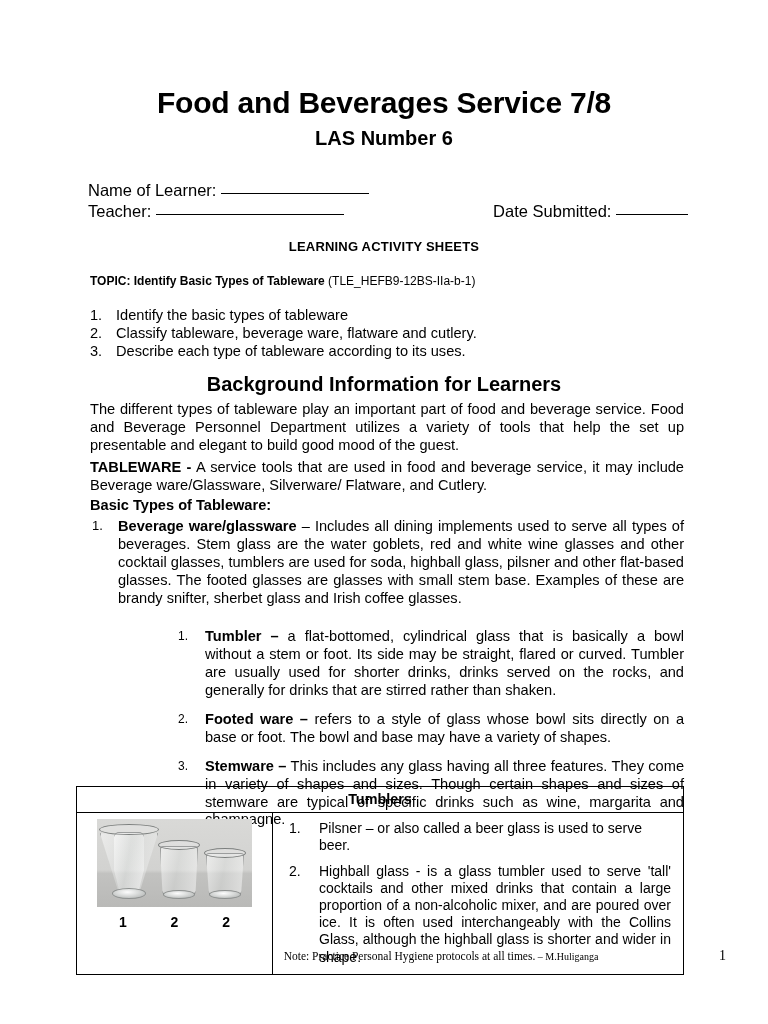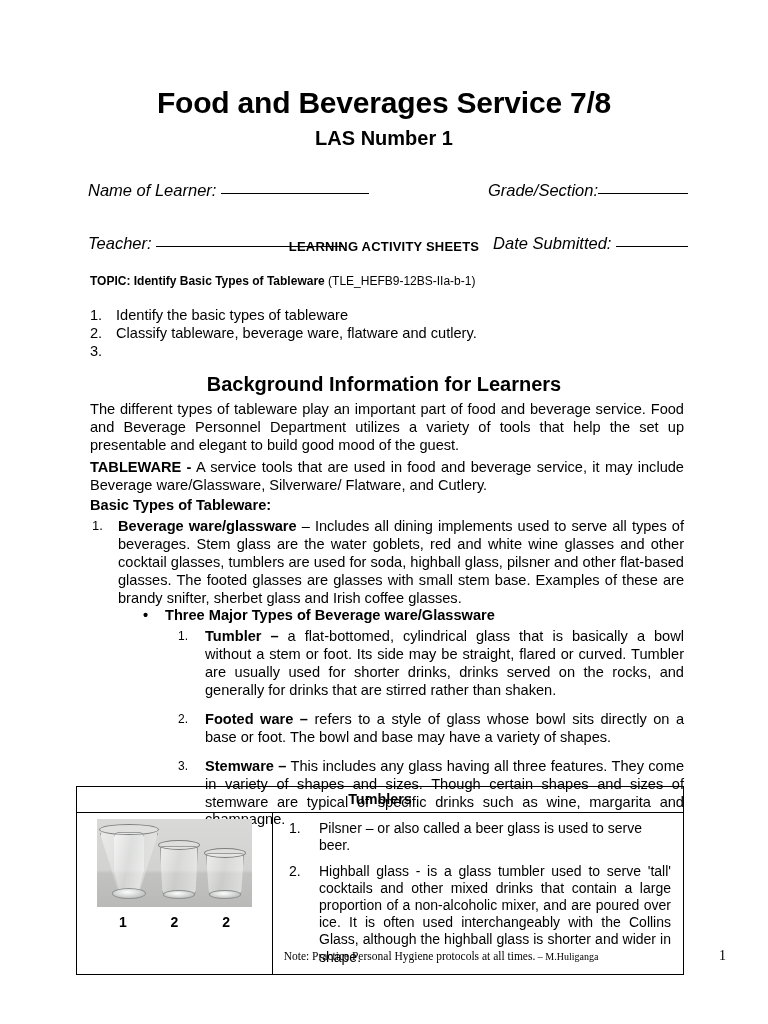--- a/index.html
+++ b/index.html
@@ -44,22 +44,22 @@
 
   
   .ident {
     position: absolute;
     left: 88px;
     width: 600px;
     font-size: 16.5px;
     line-height: 21px;
   }
   .ident.row1 { top: 180px; }
-  .ident.row2 { top: 201px; margin-top: 32px; }
-  .ident .lbl { white-space: pre; font-style: italic; }
+  .ident.row2 { top: 201px; }
+  .ident .lbl { white-space: pre; }
   .rule {
     display: inline-block;
     border-bottom: 1.6px solid #000;
     vertical-align: 2px;
   }
   .r-name   { width: 148px; }
   .r-grade  { width: 90px; }
   .r-teach  { width: 188px; }
   .r-date   { width: 72px; }
   .ident .right-grp { float: right; }
@@ -296,28 +296,25 @@
   .footer .note { flex: 1; text-align: center; padding-left: 56px; }
   .footer .note .auth { font-size: 10px; }
   .footer .pg { font-size: 14px; width: 18px; text-align: right; }
 </style>
 </head>
 <body>
 
 <div class="page">
 
   <div class="title-main">Food and Beverages Service 7/8</div>
-  <div class="title-sub">LAS Number 1</div>
+  <div class="title-sub">LAS Number 6</div>
 
   <div class="ident row1">
     <span class="lbl">Name of Learner:</span>
     <span class="rule r-name"></span>
-    <span class="right-grp">
-      <span class="lbl">Grade/Section:</span><span class="rule r-grade"></span>
-    </span>
   </div>
 
   <div class="ident row2">
     <span class="lbl">Teacher:</span>
     <span class="rule r-teach"></span>
     <span class="right-grp">
       <span class="lbl">Date Submitted:</span>
       <span class="rule r-date"></span>
     </span>
   </div>
@@ -333,20 +330,21 @@
     <div class="li">
       <span class="num">1.</span>
       <span>Identify the basic types of tableware</span>
     </div>
     <div class="li">
       <span class="num">2.</span>
       <span>Classify tableware, beverage ware, flatware and cutlery.</span>
     </div>
     <div class="li">
       <span class="num">3.</span>
+      <span>Describe each type of tableware according to its uses.</span>
     </div>
   </div>
 
   <div class="h-center h-bg">Background Information for Learners</div>
 
   <div class="blk para-intro justify">
     <span class="first">The different types of tableware play an important part of food and beverage service. Food and Beverage Personnel Department utilizes a variety of tools that help the set up presentable and elegant to build good mood of the guest.</span>
   </div>
 
   <div class="blk para-tw justify">
@@ -354,23 +352,20 @@
   </div>
 
   <div class="blk para-bt">Basic Types of Tableware:</div>
 
   <div class="blk lst1">
     <div class="li justify">
       <span class="num">1.</span><span class="b">Beverage ware/glassware</span><span> – Includes all dining implements used to serve all types of beverages. Stem glass are the water goblets, red and white wine glasses and other cocktail glasses, tumblers are used for soda, highball glass, pilsner and other flat-based glasses. The footed glasses are glasses with small stem base. Examples of these are brandy snifter, sherbet glass and Irish coffee glasses.</span>
     </div>
   </div>
 
-  <div class="blk bullet-row">
-    <span class="dot">•</span><span>Three Major Types of Beverage ware/Glassware</span>
-  </div>
 
   <div class="blk lst2">
     <div class="li justify">
       <span class="num">1.</span><span class="b">Tumbler –</span><span> a flat-bottomed, cylindrical glass that is basically a bowl without a stem or foot. Its side may be straight, flared or curved.  Tumbler are usually used for shorter drinks, drinks served on the rocks, and generally for drinks that are stirred rather than shaken.</span>
     </div>
     <div class="li justify">
       <span class="num">2.</span><span class="b">Footed ware –</span><span> refers to a style of glass whose bowl sits directly on a base or foot.  The bowl and base may have a variety of shapes.</span>
     </div>
     <div class="li justify">
       <span class="num">3.</span><span class="b">Stemware –</span><span> This includes any glass having all three features.  They come in variety of shapes and sizes.  Though certain shapes and sizes of stemware are typical of specific drinks such as wine, margarita and champagne.</span>

